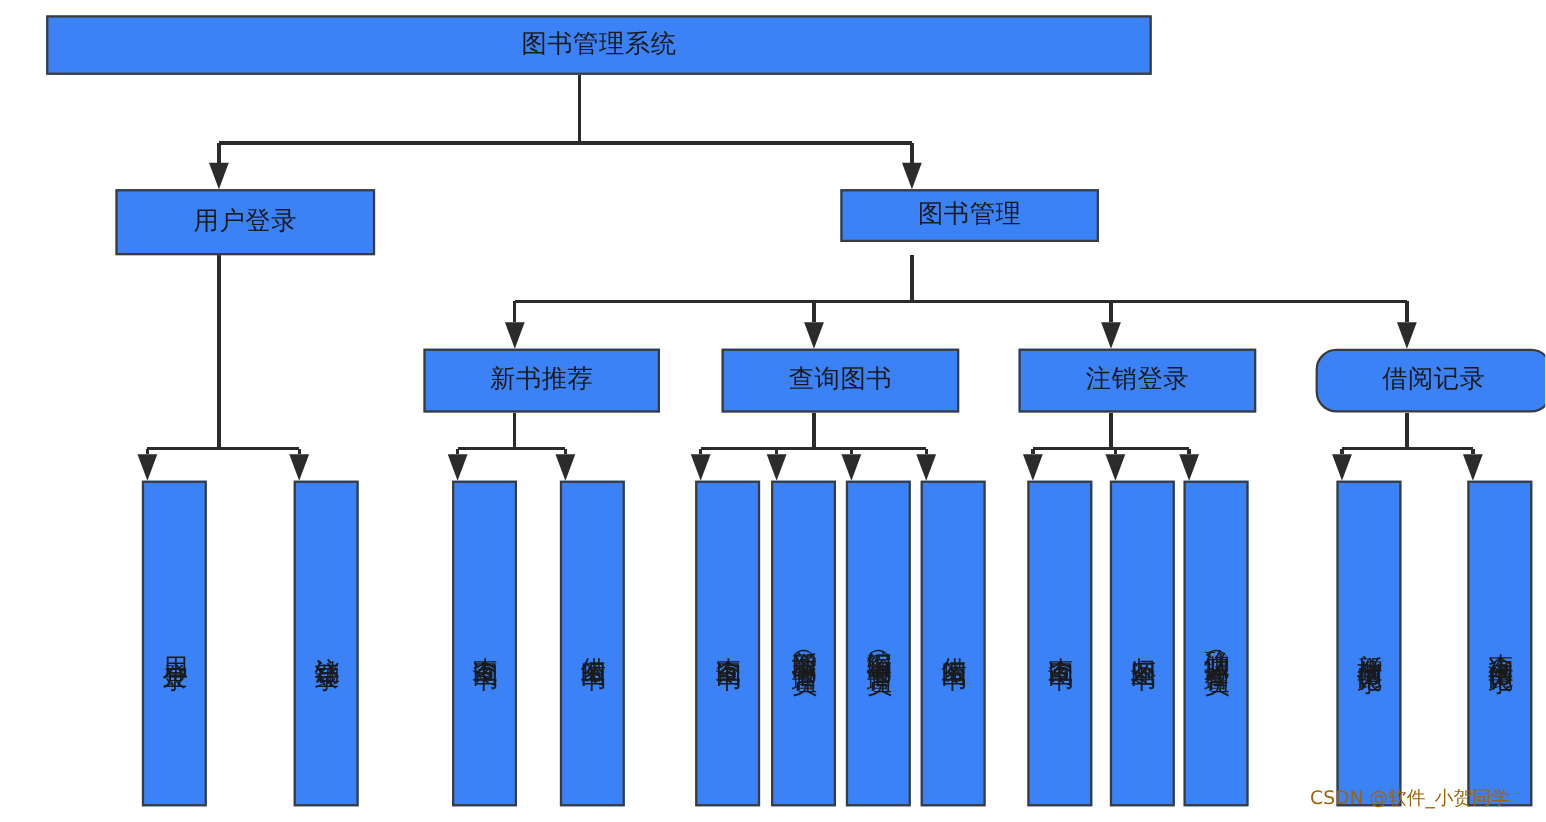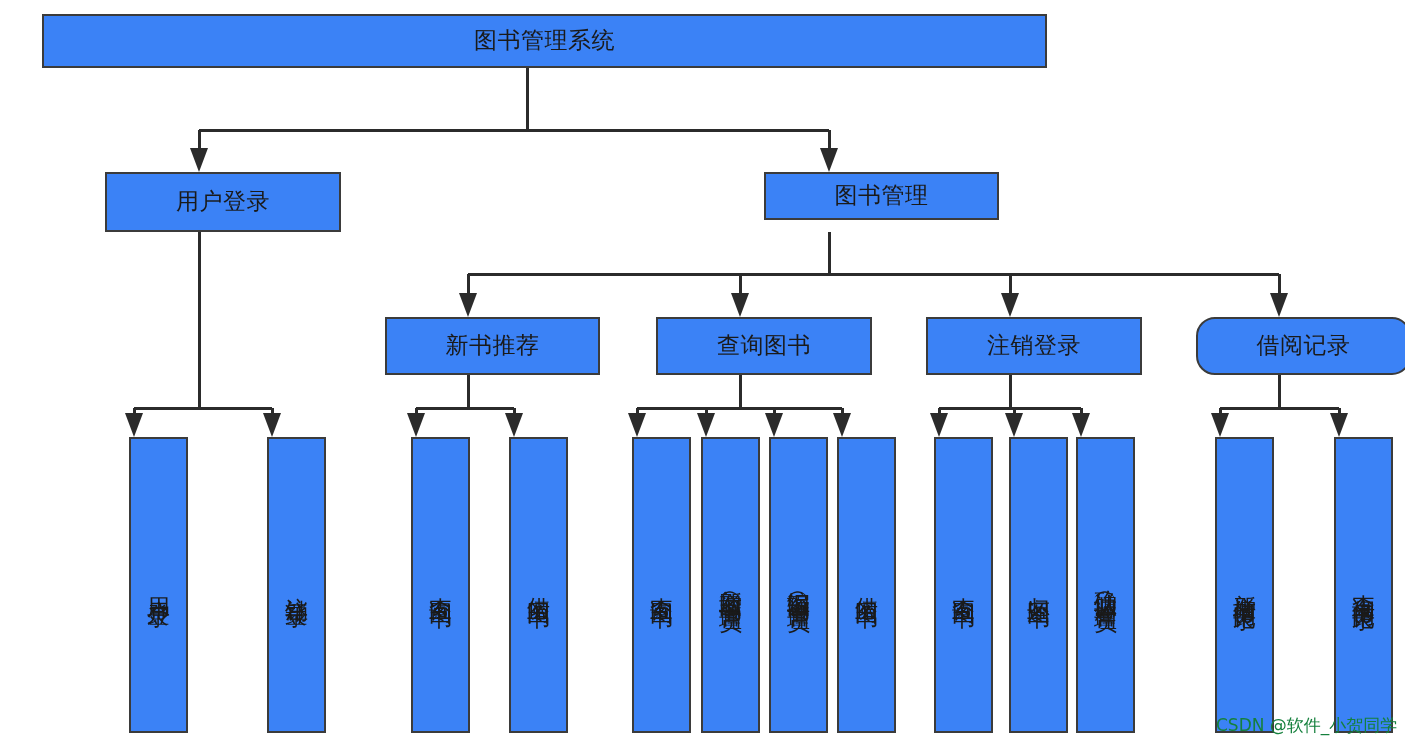--- a/index.html
+++ b/index.html
@@ -56,24 +56,24 @@
     text-align: center;
   }
   .node-v .vlabel {
     writing-mode: vertical-rl;
     text-orientation: upright;
     display: block;
     max-height: 100%;
   }
   #watermark {
     position: absolute;
-    left: 1216px;
+    left: 1191px;
     top: 714px;
     font-size: 17px;
-    color: #15803d;
+    color: #a16207;
     white-space: nowrap;
     z-index: 5;
     font-family: "DejaVu Sans", "Liberation Sans", sans-serif;
   }
 </style>
 </head>
 <body>
 
 <div id="diagram-root">
 

